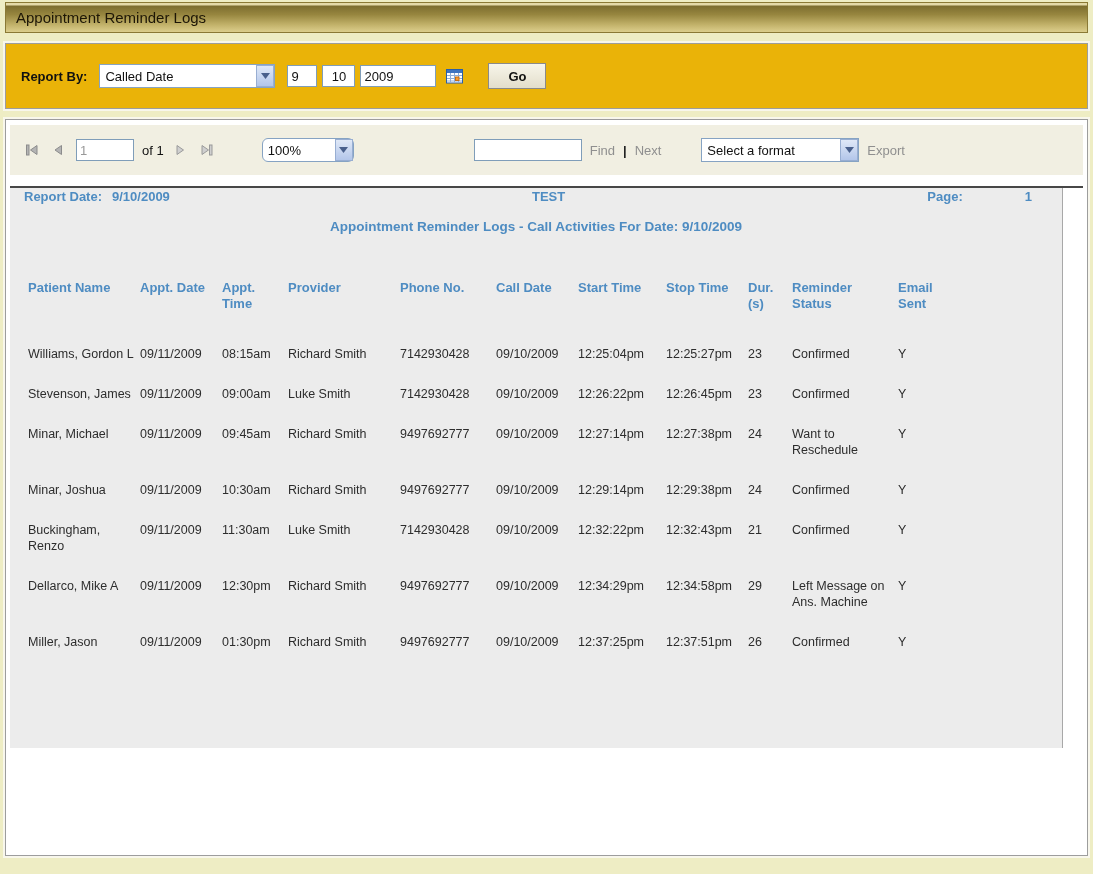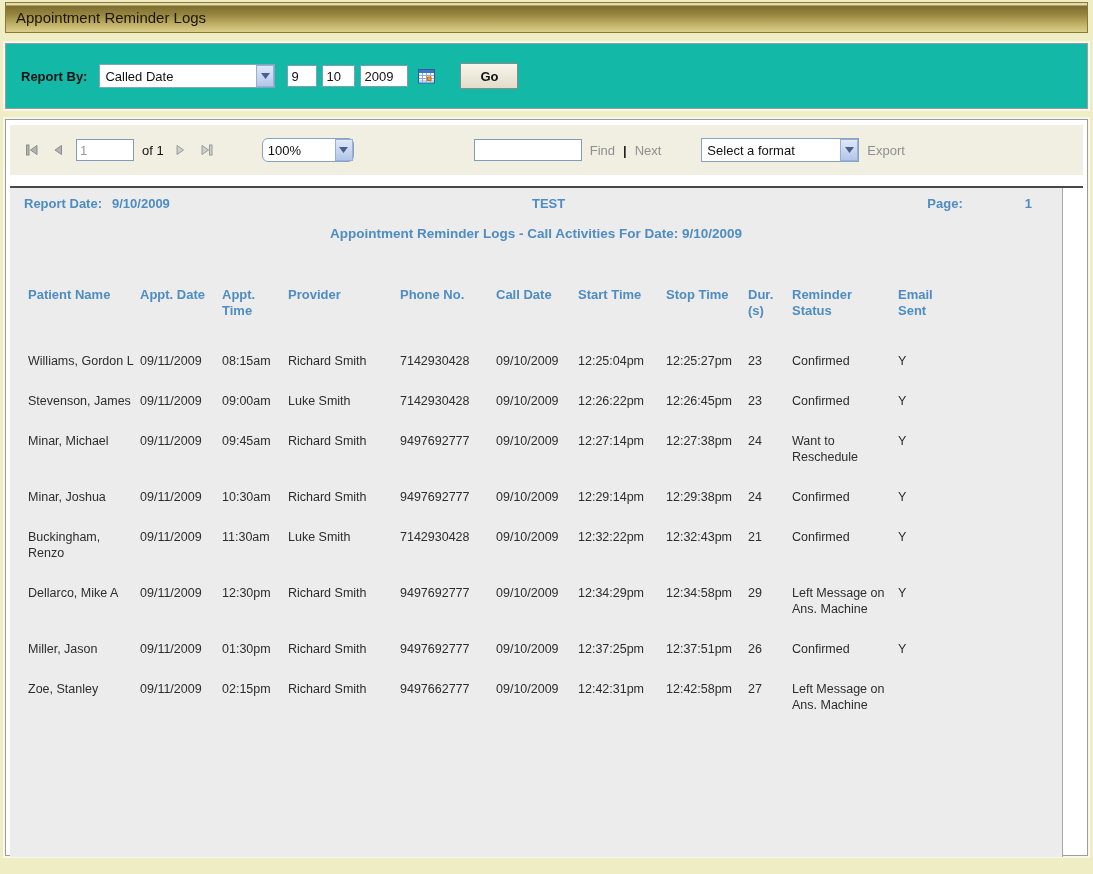--- a/index.html
+++ b/index.html
@@ -18,21 +18,21 @@
       #e3d9a8 0px, #e3d9a8 2px, #7c6d2f 3px,
       #97863f 40%, #c2b26a 75%, #dcce8c 100%);
     border:1px solid #8a7935;
     display:flex; align-items:center; padding-left:10px;
   }
   .titlebar .title { font-size:15px; font-weight:normal; color:#1d1606; }
 
   
   .panel {
     margin:10px 5px 0 5px;
-    background:#14b8a6;
+    background:#eab308;
     border:1px solid #9d9d9d;
     box-shadow:0 0 0 2px #f8f7ec;
   }
 
   
   .filter-panel { height:66px; display:flex; align-items:center; padding:0 15px; }
   .filter-label { font-size:13px; font-weight:bold; color:#111; margin-right:12px; }
   .xp-select {
     height:24px; background:#fff; border:1px solid #86a3c3;
     display:flex; align-items:center; cursor:default;
@@ -43,22 +43,22 @@
     background:linear-gradient(#dfe8f7,#b3c6ea);
     border:1px solid #98aed2;
     display:flex; align-items:center; justify-content:center;
   }
   .filter-select { width:176px; margin-right:12px; }
   .xp-input {
     height:22px; border:1px solid #7f9db9; font-size:13px;
     padding:2px 3px; font-family:"Liberation Sans", sans-serif; color:#111;
   }
   .w-m { width:30px; margin-right:5px; }
-  .w-d { width:33px; margin-right:5px; }
-  .w-y { width:48px; margin-right:10px; }
+  .w-d { width:33px; margin-right:5px;text-align:center; }
+  .w-y { width:76px; margin-right:10px; }
   .cal-btn { background:none; border:none; padding:0; margin-right:25px; cursor:pointer; height:17px; }
   .go-btn {
     height:26px; width:58px;
     background:linear-gradient(#f7f5ea,#e3decb);
     border:1px solid #8a8a8a;
     font-size:13px; font-weight:bold; color:#111;
     font-family:"Liberation Sans", sans-serif;
   }
 
   
@@ -73,23 +73,23 @@
   .of-label { color:#111; margin-right:8px; white-space:nowrap; }
   .zoom-select { width:92px; margin-left:38px;border-radius:6px; }
   .find-input { width:108px; margin-left:120px; }
   .find-link, .next-link, .export-link { color:#8f8f8f; margin-left:8px; text-decoration:none; cursor:default; }
   .find-sep { color:#222; font-weight:bold; margin-left:8px; }
   .format-select { width:158px; margin-left:40px; }
 
   .rv-divider { height:2px; background:#474747; margin-top:11px; }
 
   .report-page {
-    background:#ececec; width:1053px; height:669px;
+    background:#ececec; width:1053px; height:560px;
     border-right:1px solid #a8a8a8;
-    padding-top:8px; color:#2d2d2d;
+    padding-top:1px; color:#2d2d2d;
   }
   .rep-headerline {
     display:flex; align-items:baseline;
     font-size:13px; font-weight:bold; color:#4e8cc2;
     padding:0 30px 0 14px;
   }
   .rep-date-label { margin-right:10px; }
   .rep-center { flex:1; text-align:center; }
   .rep-page-label { margin-left:auto; }
   .rep-page-num { margin-left:62px; }
@@ -336,29 +336,16 @@
             <td>01:30pm</td>
             <td>Richard Smith</td>
             <td>9497692777</td>
             <td>09/10/2009</td>
             <td>12:37:25pm</td>
             <td>12:37:51pm</td>
             <td>26</td>
             <td>Confirmed</td>
             <td>Y</td>
           </tr>
-          <tr>
-            <td>Zoe, Stanley</td>
-            <td>09/11/2009</td>
-            <td>02:15pm</td>
-            <td>Richard Smith</td>
-            <td>9497662777</td>
-            <td>09/10/2009</td>
-            <td>12:42:31pm</td>
-            <td>12:42:58pm</td>
-            <td>27</td>
-            <td>Left Message on Ans. Machine</td>
-            <td></td>
-          </tr>
         </tbody>
     </table>
   </div>
 </div>
 
 </body></html>

